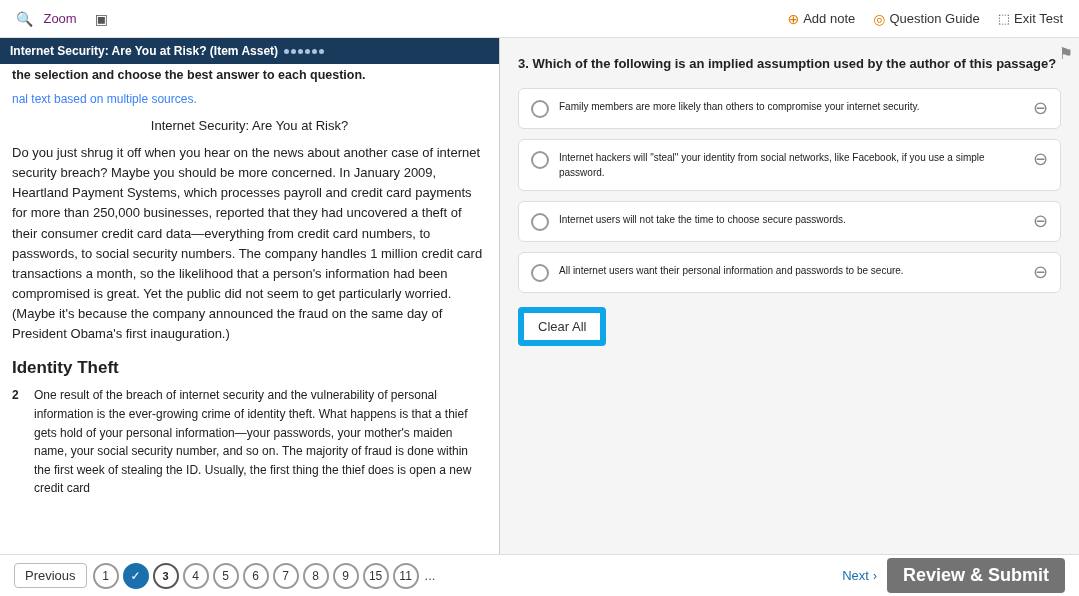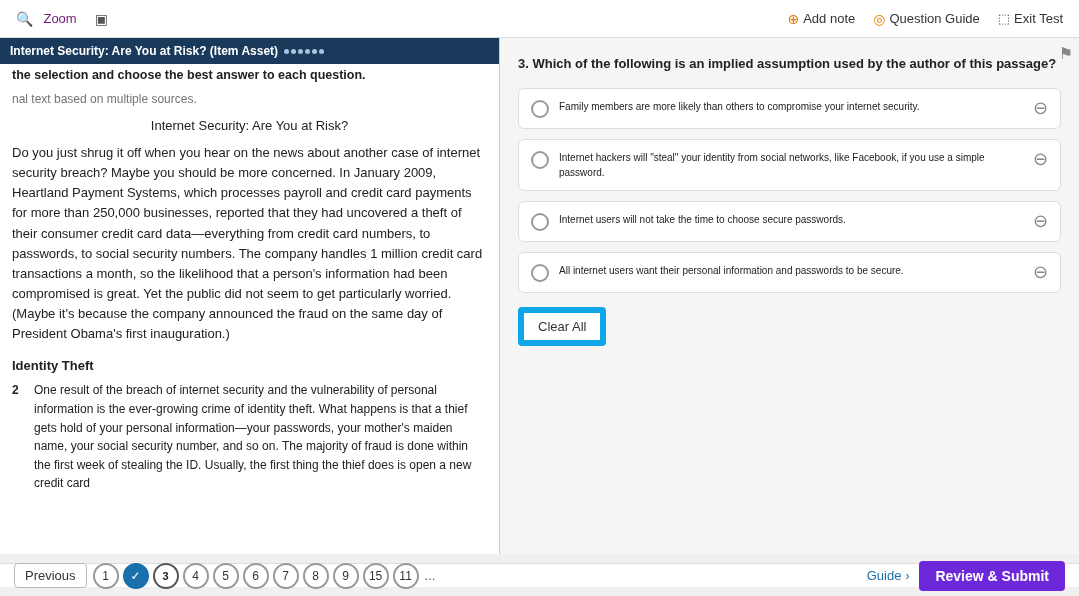--- a/index.html
+++ b/index.html
@@ -85,38 +85,38 @@
       width: 5px; height: 5px; background: #aac4e0; border-radius: 50%;
     }
     .article-instruction {
       font-size: 12.5px;
       color: #222;
       padding: 4px 12px 8px 12px;
       font-weight: 600;
     }
     .article-source {
       font-size: 12px;
-      color: #737373;
+      color: #3b82f6;
       padding: 2px 12px 8px 12px;
     }
     .article-heading {
       font-size: 13px;
       font-weight: normal;
       color: #222;
       padding: 4px 12px 6px 12px;
       text-align: center;
     }
     .article-body {
       font-size: 13px;
       color: #222;
       padding: 4px 12px;
       line-height: 1.55;
     }
     .section-heading {
-      font-size: 13px;
+      font-size: 17px;
       font-weight: bold;
       color: #222;
       padding: 10px 12px 4px 12px;
     }
     .numbered-item {
       display: flex;
       gap: 8px;
       padding: 4px 12px;
       font-size: 12px;
       color: #222;
@@ -186,23 +186,22 @@
       margin-top: 4px;
     }
 
     
     .bottom-bar {
       display: flex;
       align-items: center;
       justify-content: space-between;
       background: #fff;
       border-top: 1px solid #ddd;
-      height: 24px;
+      height: 42px;
       padding: 0 14px;
-      margin-top: 9px;
     }
     .bottom-left {
       display: flex;
       align-items: center;
       gap: 6px;
     }
     .nav-btn {
       background: none;
       border: 1px solid #bbb;
       border-radius: 4px;
@@ -253,26 +252,26 @@
       background: none;
       border: none;
       font-size: 13px;
       color: #1a6fad;
       cursor: pointer;
       display: flex;
       align-items: center;
       gap: 4px;
     }
     .review-submit-btn {
-      background: #6d28d9;
+      background: #737373;
       color: #fff;
       border: none;
       border-radius: 4px;
       padding: 7px 16px;
-      font-size: 14px;
+      font-size: 18px;
       cursor: pointer;
       font-weight: 600;
     }
 
     
     .flag-icon {
       position: absolute;
       top: 44px;
       right: 6px;
       font-size: 16px;
@@ -405,18 +404,18 @@
       <button class="page-btn circle-only">15</button>
 
       <button class="page-btn circle-only">11</button>
 
       <span class="ellipsis">...</span>
     </div>
   </div>
 
   <div class="bottom-right">
     <button class="next-btn">
-      <span>Guide</span>
+      <span>Next</span>
       <span style="font-size:12px;">›</span>
     </button>
     <button class="review-submit-btn">Review &amp; Submit</button>
   </div>
 </div>
 
 </body></html>

